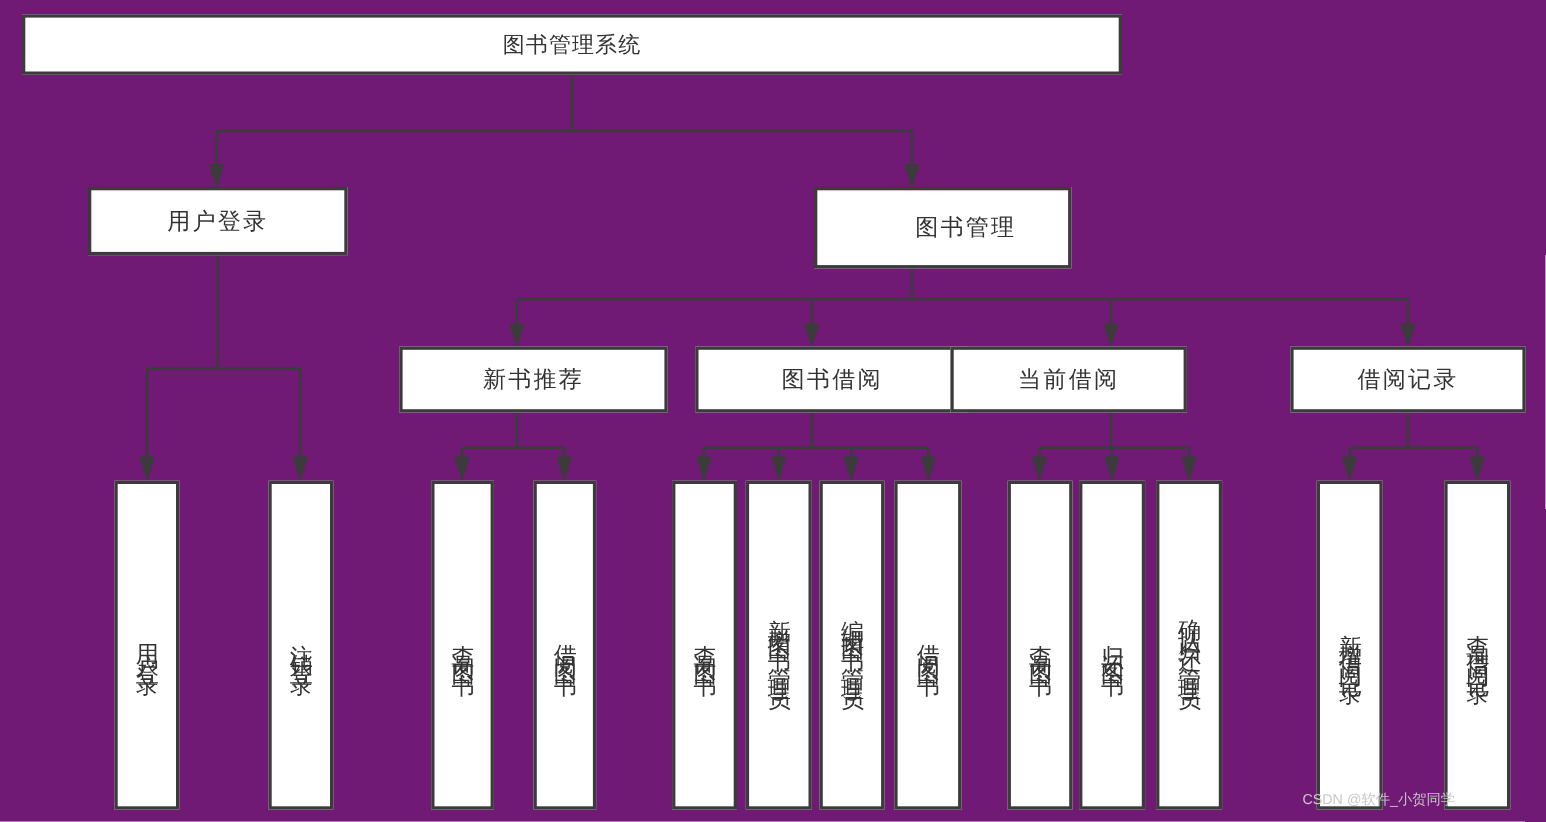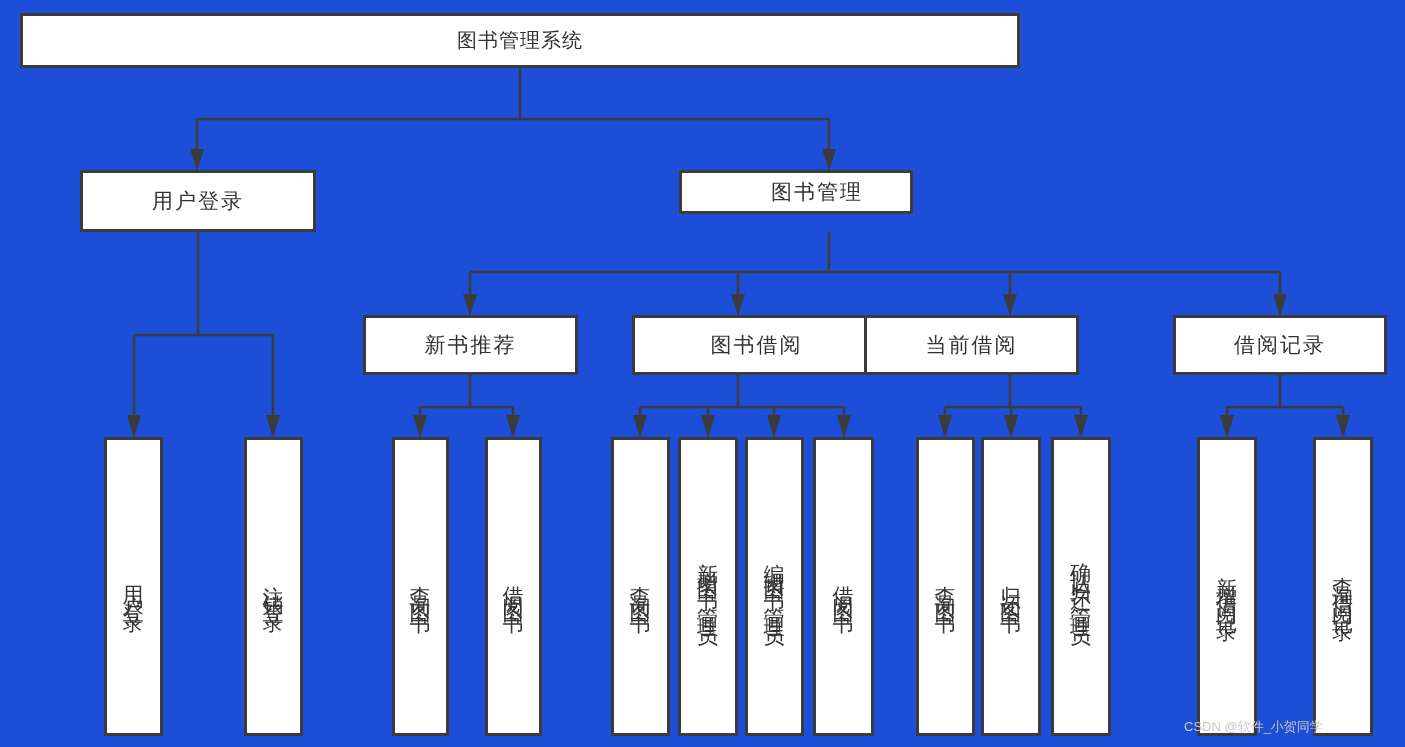--- a/index.html
+++ b/index.html
@@ -7,21 +7,21 @@
     --text: #333333;
     --wm: #c8c8c8;
   }
   * { margin: 0; padding: 0; box-sizing: border-box; }
   html, body { background: #ffffff; }
   body { font-family: "Liberation Sans", sans-serif; }
   .canvas {
     position: relative;
     width: 1405px;
     height: 747px;
-    background: #1d4ed8;
+    background: #701a75;
     overflow: hidden;
   }
   .connectors {
     position: absolute;
     left: 0; top: 0;
     width: 1405px; height: 747px;
   }
   .box {
     position: absolute;
     background: #ffffff;
@@ -105,25 +105,25 @@
     </g>
   </svg>
 
   <div class="box hbox root-box" style="left:20px; top:13px; width:1000px; height:55px;">
     <span>图书管理系统</span>
   </div>
 
   <div class="box hbox" style="left:80px; top:170px; width:236px; height:62px;">
     <span>用户登录</span>
   </div>
-  <div class="box hbox" style="left:679px; top:170px; width:234px; height:44px;padding-left:42px;">
+  <div class="box hbox" style="left:740px; top:170px; width:234px; height:74px;padding-left:42px;">
     <span>图书管理</span>
   </div>
 
-  <div class="box hbox" style="left:363px; top:315px; width:215px; height:60px;">
+  <div class="box hbox" style="left:363px; top:315px; width:244px; height:60px;">
     <span>新书推荐</span>
   </div>
   <div class="box hbox" style="left:632px; top:315px; width:249px; height:60px;">
     <span>图书借阅</span>
   </div>
   <div class="box hbox" style="left:864px; top:315px; width:215px; height:60px;">
     <span>当前借阅</span>
   </div>
   <div class="box hbox" style="left:1173px; top:315px; width:214px; height:60px;">
     <span>借阅记录</span>

